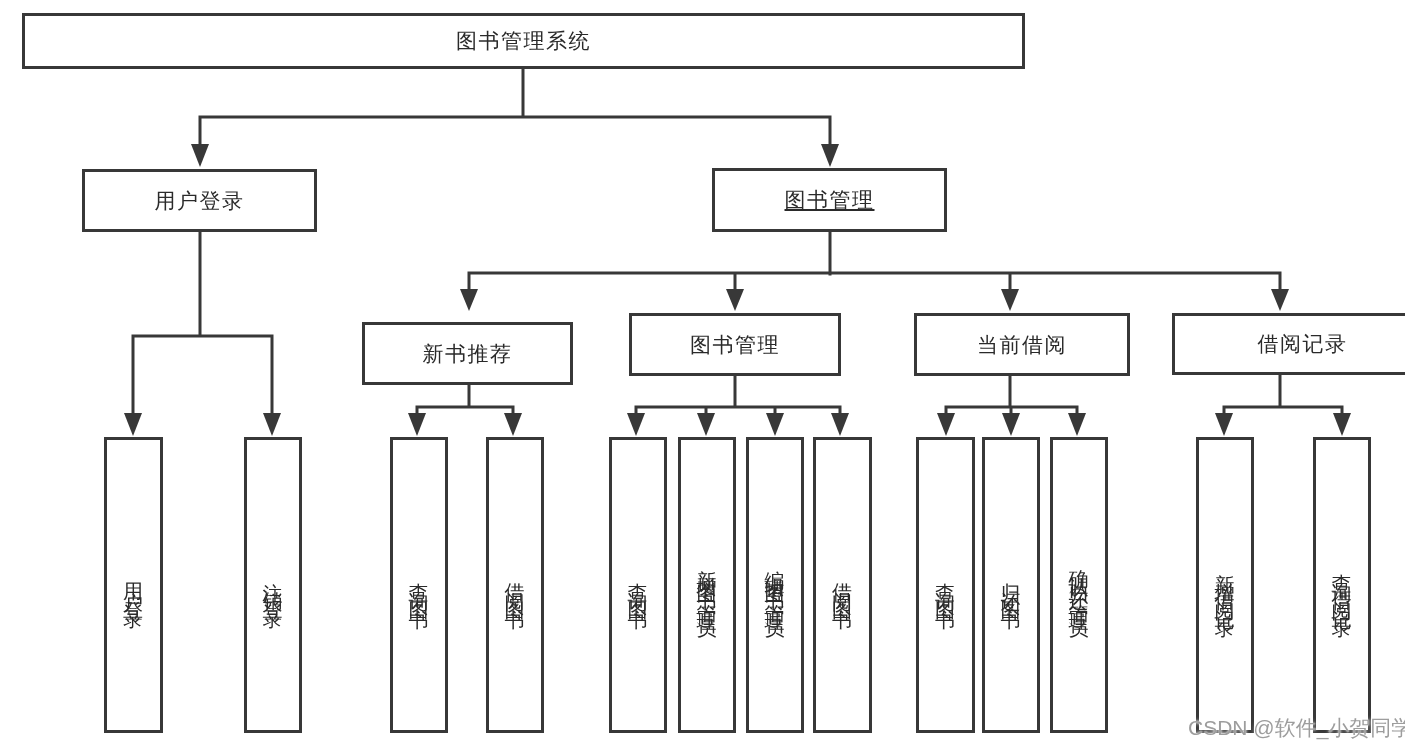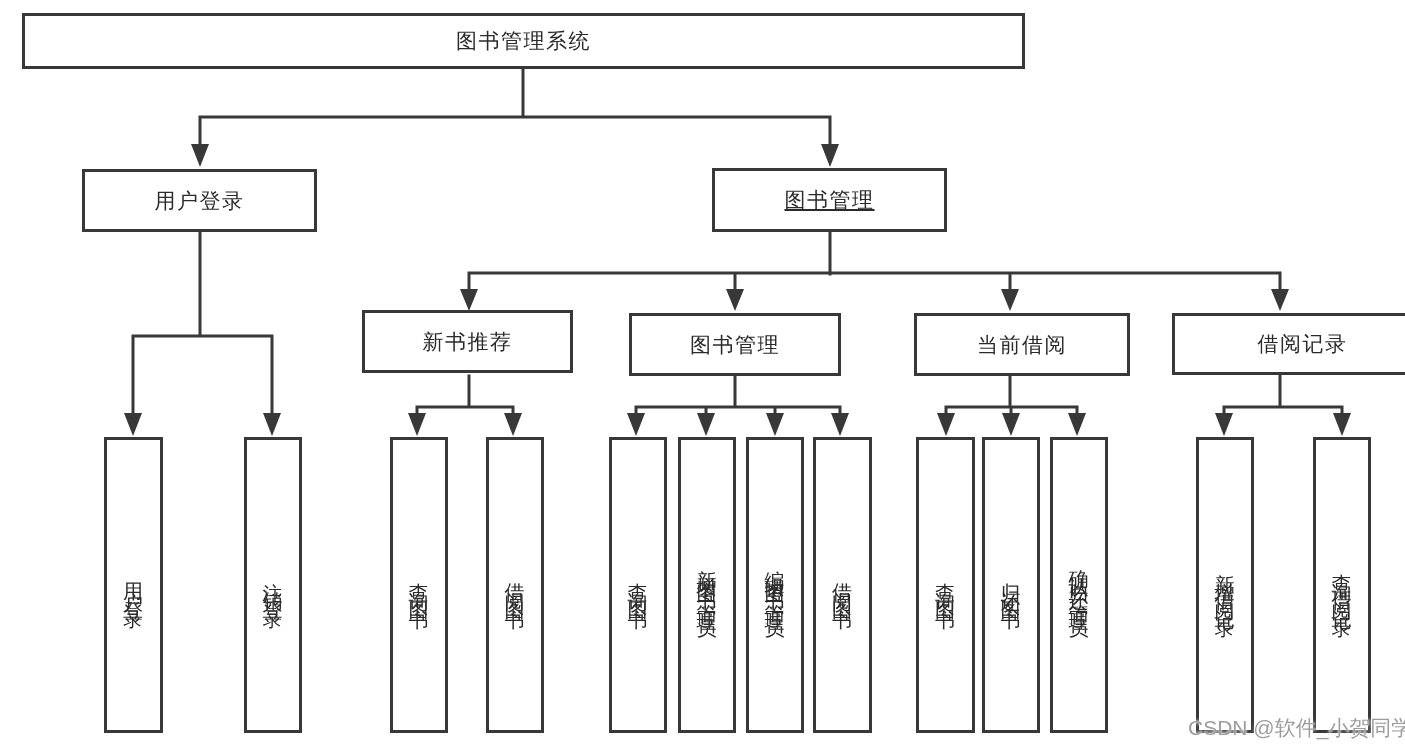--- a/index.html
+++ b/index.html
@@ -97,21 +97,21 @@
     <span class="hlabel">图书管理系统</span>
   </div>
 
   <div class="box" style="left:82px;top:169px;width:235px;height:63px;">
     <span class="hlabel">用户登录</span>
   </div>
   <div class="box" style="left:712px;top:168px;width:235px;height:64px;text-decoration:underline;">
     <span class="hlabel">图书管理</span>
   </div>
 
-  <div class="box" style="left:362px;top:310px;width:211px;height:63px;">
+  <div class="box" style="left:362px;top:322px;width:211px;height:63px;">
     <span class="hlabel">新书推荐</span>
   </div>
   <div class="box" style="left:629px;top:313px;width:212px;height:63px;">
     <span class="hlabel">图书管理</span>
   </div>
   <div class="box" style="left:902px;top:313px;width:216px;height:63px;margin-left:12px;">
     <span class="hlabel">当前借阅</span>
   </div>
   <div class="box" style="left:1172px;top:313px;width:261px;height:62px;">
     <span class="hlabel">借阅记录</span>

